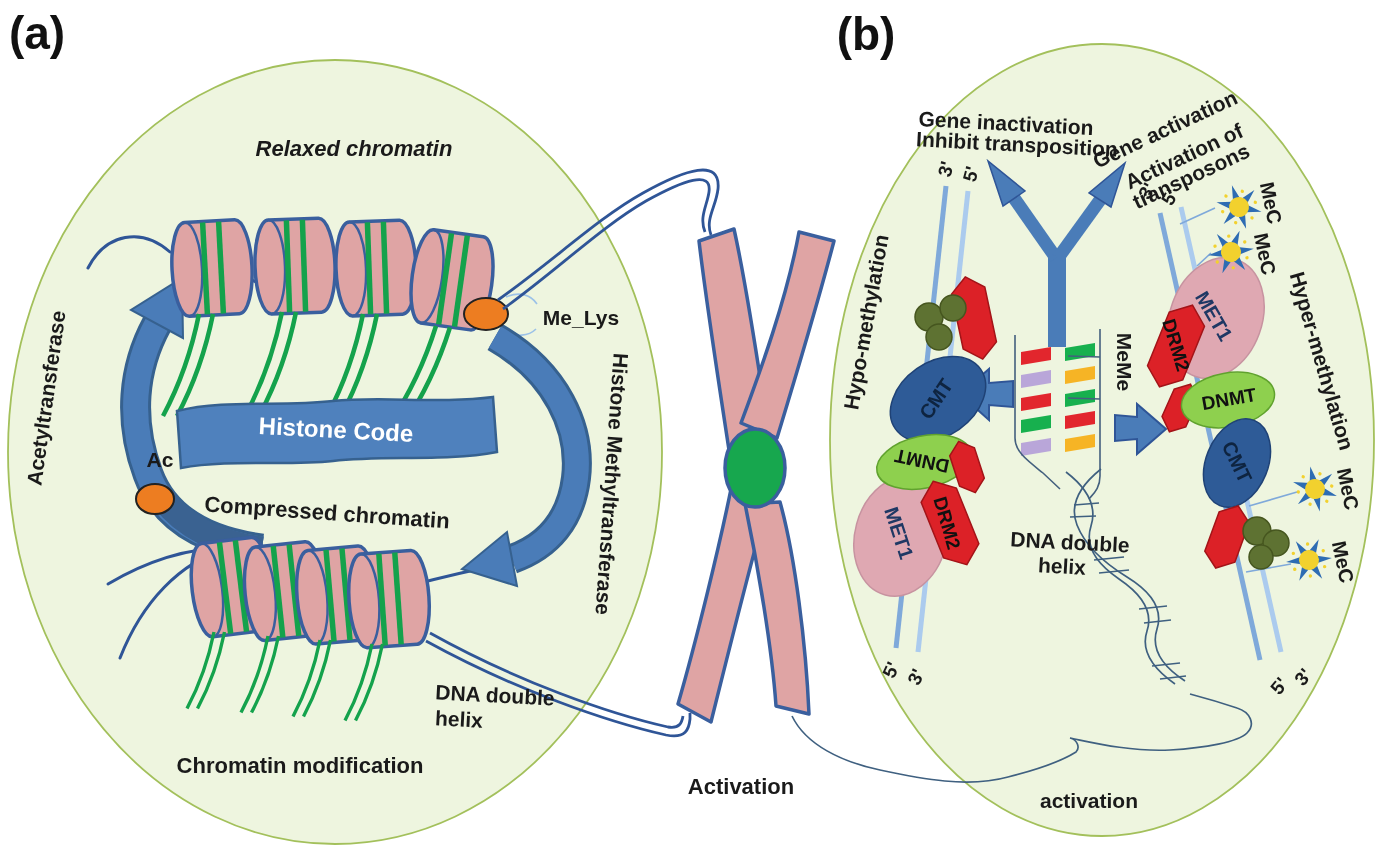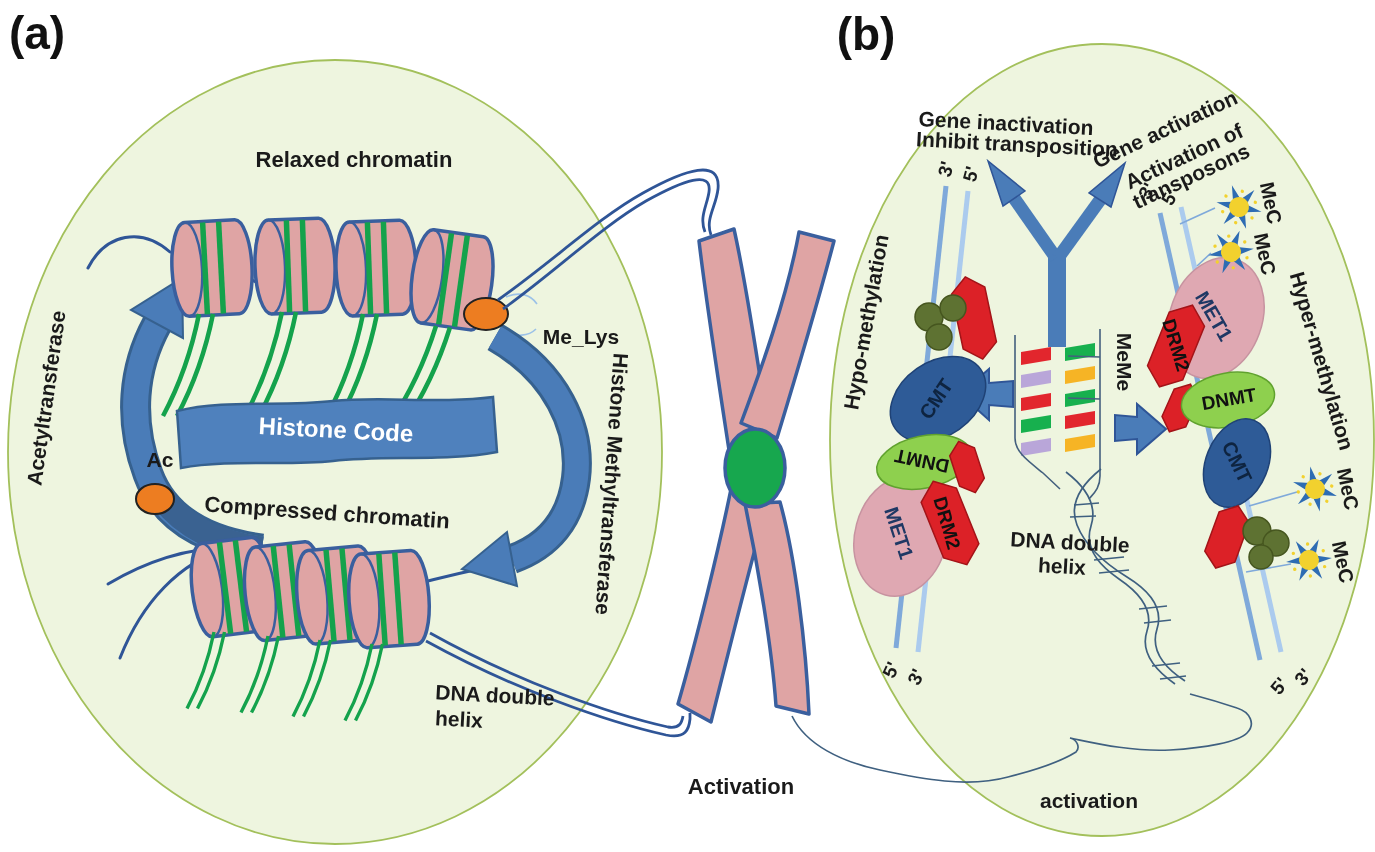--- a/index.html
+++ b/index.html
@@ -234,29 +234,30 @@
 
   <g>
     <use href="#star" transform="translate(1239,207) rotate(12)"></use>
     <use href="#star" transform="translate(1231,252) rotate(-8)"></use>
     <use href="#star" transform="translate(1315,489) rotate(18)"></use>
     <use href="#star" transform="translate(1309,560) rotate(-5)"></use>
   </g>
 </svg>
 
 <div class="lbl tag" style="left:37px;top:33px;">(a)</div>
-<div class="lbl" style="left:354px;top:160px;">Relaxed chromatin</div>
+<div class="lbl" style="left:354px;top:149px;font-style:italic;">Relaxed chromatin</div>
 <div class="lbl s21" style="left:46px;top:398px;--r:-82deg;">Acetyltransferase</div>
 <div class="lbl s24 white" style="left:336px;top:430px;--r:3deg;">Histone Code</div>
 <div class="lbl s21" style="left:160px;top:459px;">Ac</div>
-<div class="lbl s21" style="left:581px;top:336px;">Me_Lys</div>
+<div class="lbl s21" style="left:581px;top:317px;">Me_Lys</div>
 <div class="lbl" style="left:327px;top:513px;--r:4deg;">Compressed chromatin</div>
 <div class="lbl s21" style="left:612px;top:484px;--r:94deg;">Histone Methyltransferase</div>
 <div class="lbl s21" style="left:495px;top:695px;--r:3deg;">DNA double</div>
 <div class="lbl s21" style="left:459px;top:719px;--r:3deg;">helix</div>
+<div class="lbl" style="left:300px;top:766px;">Chromatin modification</div>
 
 <div class="lbl" style="left:741px;top:787px;">Activation</div>
 
 <div class="lbl tag" style="left:866px;top:34px;">(b)</div>
 <div class="lbl s21" style="left:1006px;top:123px;--r:3deg;">Gene inactivation</div>
 <div class="lbl s21" style="left:1017px;top:144px;--r:3deg;">Inhibit transposition</div>
 <div class="lbl s21" style="left:1165px;top:129px;--r:-25deg;">Gene activation</div>
 <div class="lbl s21" style="left:1184px;top:156px;--r:-25deg;">Activation of</div>
 <div class="lbl s21" style="left:1191px;top:176px;--r:-25deg;">transposons</div>
 

